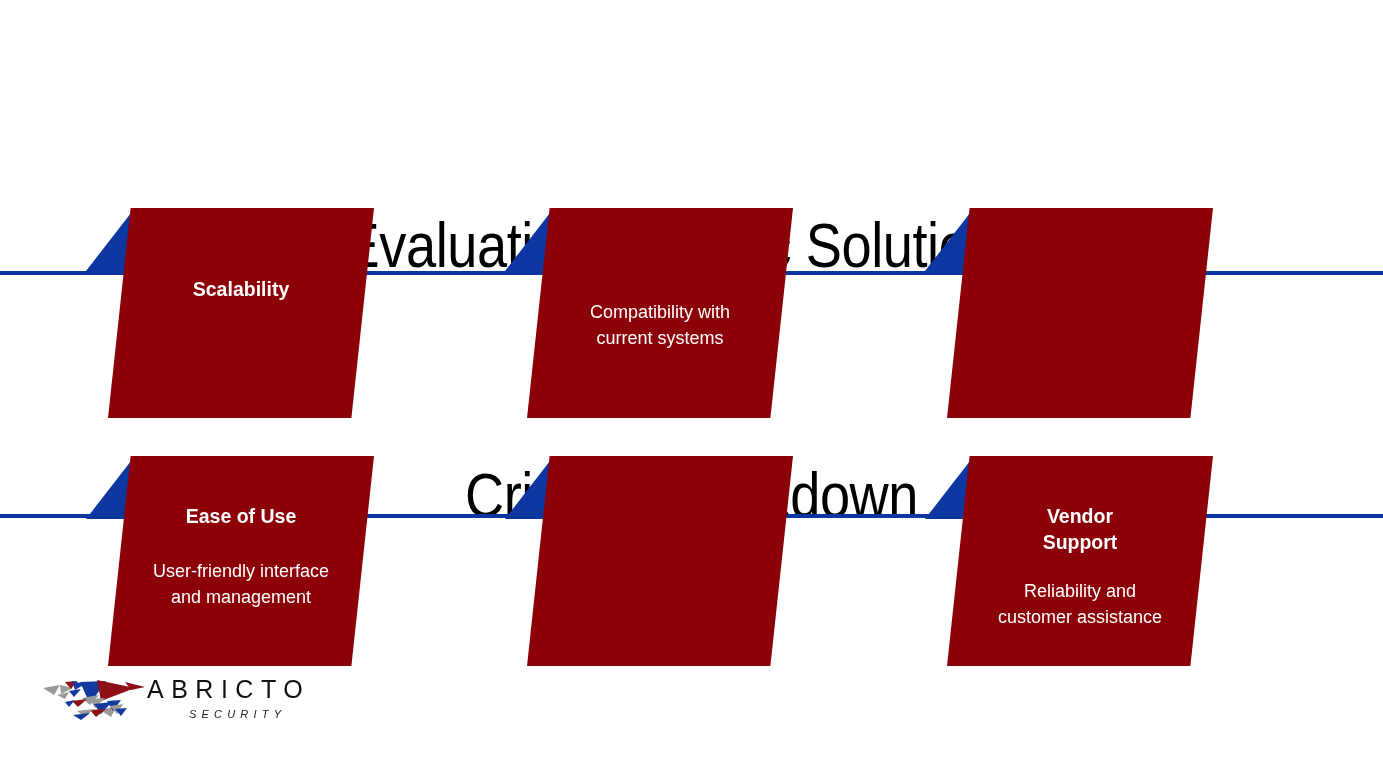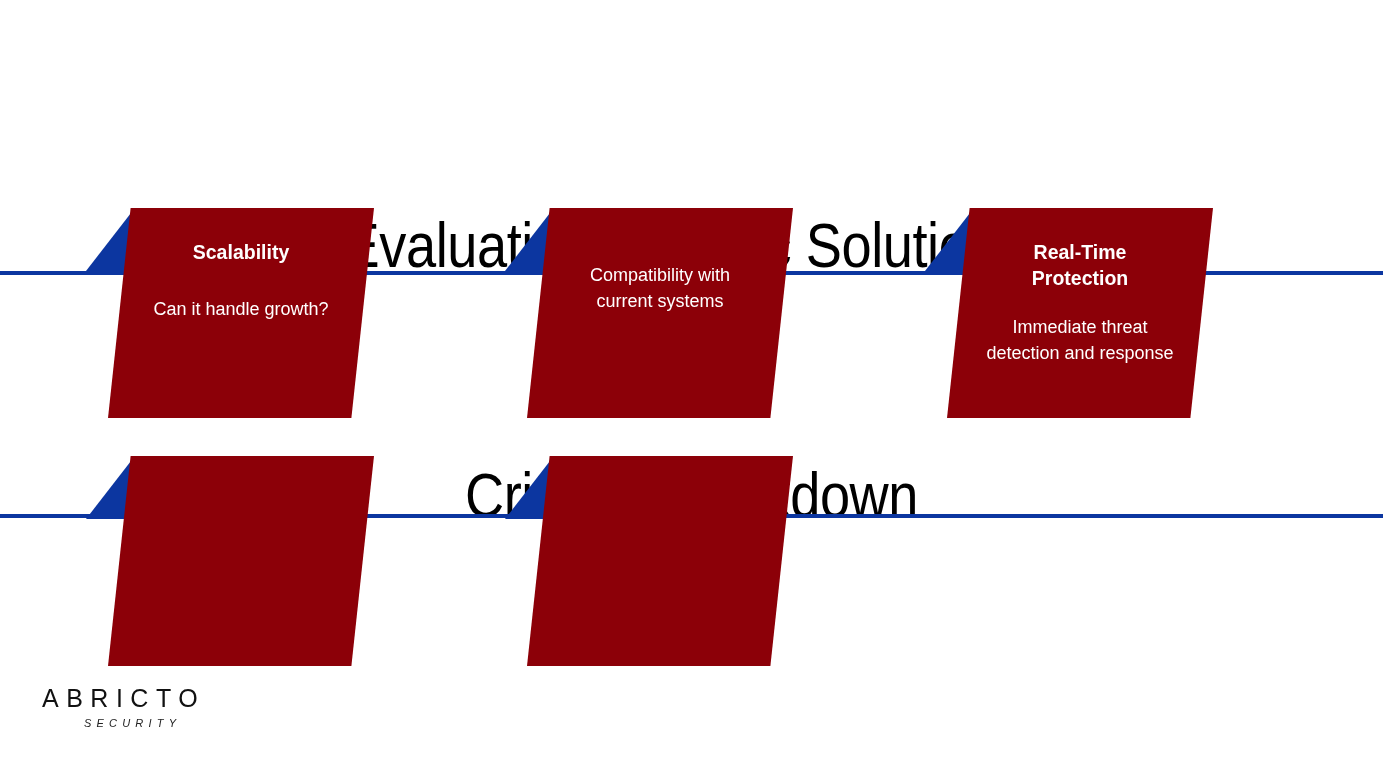--- a/index.html
+++ b/index.html
@@ -94,21 +94,21 @@
     clip-path: polygon(8.5% 0%, 100% 0%, 91.5% 100%, 0% 100%);
   }
 
   .card-inner {
     position: absolute;
     left: 0;
     top: 0;
     width: 266px;
     height: 210px;
     box-sizing: border-box;
-    padding: 32px 16px 0 16px;
+    padding: 69px 16px 0 16px;
     text-align: center;
     color: #ffffff;
   }
 
   .c-title {
     font-family: "Liberation Sans", sans-serif;
     font-weight: bold;
     font-size: 19.5px;
     line-height: 1.33;
     color: #ffffff;
@@ -144,22 +144,20 @@
   .c-desc-wide { margin-left: -14px; margin-right: -14px; }
 
   
   #logo {
     position: absolute;
     left: 42px;
     top: 672px;
     height: 52px;
     display: flex;
     align-items: center;
-    gap: 14px;
-    flex-direction: column;
   }
   #logo-mark { width: 105px; height: 50px; display: block; }
   #logo-wordmark {
     display: flex;
     flex-direction: column;
     justify-content: center;
     line-height: 1;
   }
   #logo-name {
     font-family: "Liberation Sans", sans-serif;
@@ -192,58 +190,66 @@
   <div class="rail" id="rail-row-1"></div>
   <div class="rail" id="rail-row-2"></div>
 
   <div class="row" id="row-1">
 
     <div class="criterion" id="crit-scalability">
       <div class="wedge"></div>
       <div class="card"></div>
       <div class="card-inner">
         <p class="c-title">Scalability</p>
-        <p class="c-desc">Can it handle growth?</p>
       </div>
     </div>
 
     <div class="criterion" id="crit-integration">
       <div class="wedge"></div>
       <div class="card"></div>
       <div class="card-inner">
         <p class="c-desc">Compatibility with
 current systems</p>
       </div>
     </div>
 
     <div class="criterion" id="crit-realtime">
       <div class="wedge"></div>
       <div class="card"></div>
-      <div class="card-inner">
-        <p class="c-title">Real-Time
-Protection</p>
-        <p class="c-desc c-desc-wide">Immediate threat
-detection and response</p>
-      </div>
     </div>
 
   </div>
 
   <div class="row" id="row-2">
 
     <div class="criterion" id="crit-ease-of-use">
       <div class="wedge"></div>
       <div class="card"></div>
+      <div class="card-inner">
+        <p class="c-title">Ease of Use</p>
+        <p class="c-desc c-desc-wide">User-friendly interface
+and management</p>
+      </div>
     </div>
 
     <div class="criterion" id="crit-cost-efficiency">
       <div class="wedge"></div>
       <div class="card"></div>
     </div>
 
+    <div class="criterion" id="crit-vendor-support">
+      <div class="wedge"></div>
+      <div class="card"></div>
+      <div class="card-inner">
+        <p class="c-title">Vendor
+Support</p>
+        <p class="c-desc c-desc-wide">Reliability and
+customer assistance</p>
+      </div>
+    </div>
 
   </div>
 
   <div id="logo">
     <svg id="logo-mark" viewBox="0 0 210 100" aria-hidden="true">
 
       <polygon points="2,30 36,24 24,44" fill="#9a9a9a"></polygon>
       <polygon points="36,24 62,30 38,42" fill="#9a9a9a"></polygon>
       <polygon points="30,44 54,38 46,52" fill="#9a9a9a"></polygon>
       <polygon points="46,18 70,16 58,32" fill="#8c1016"></polygon>

